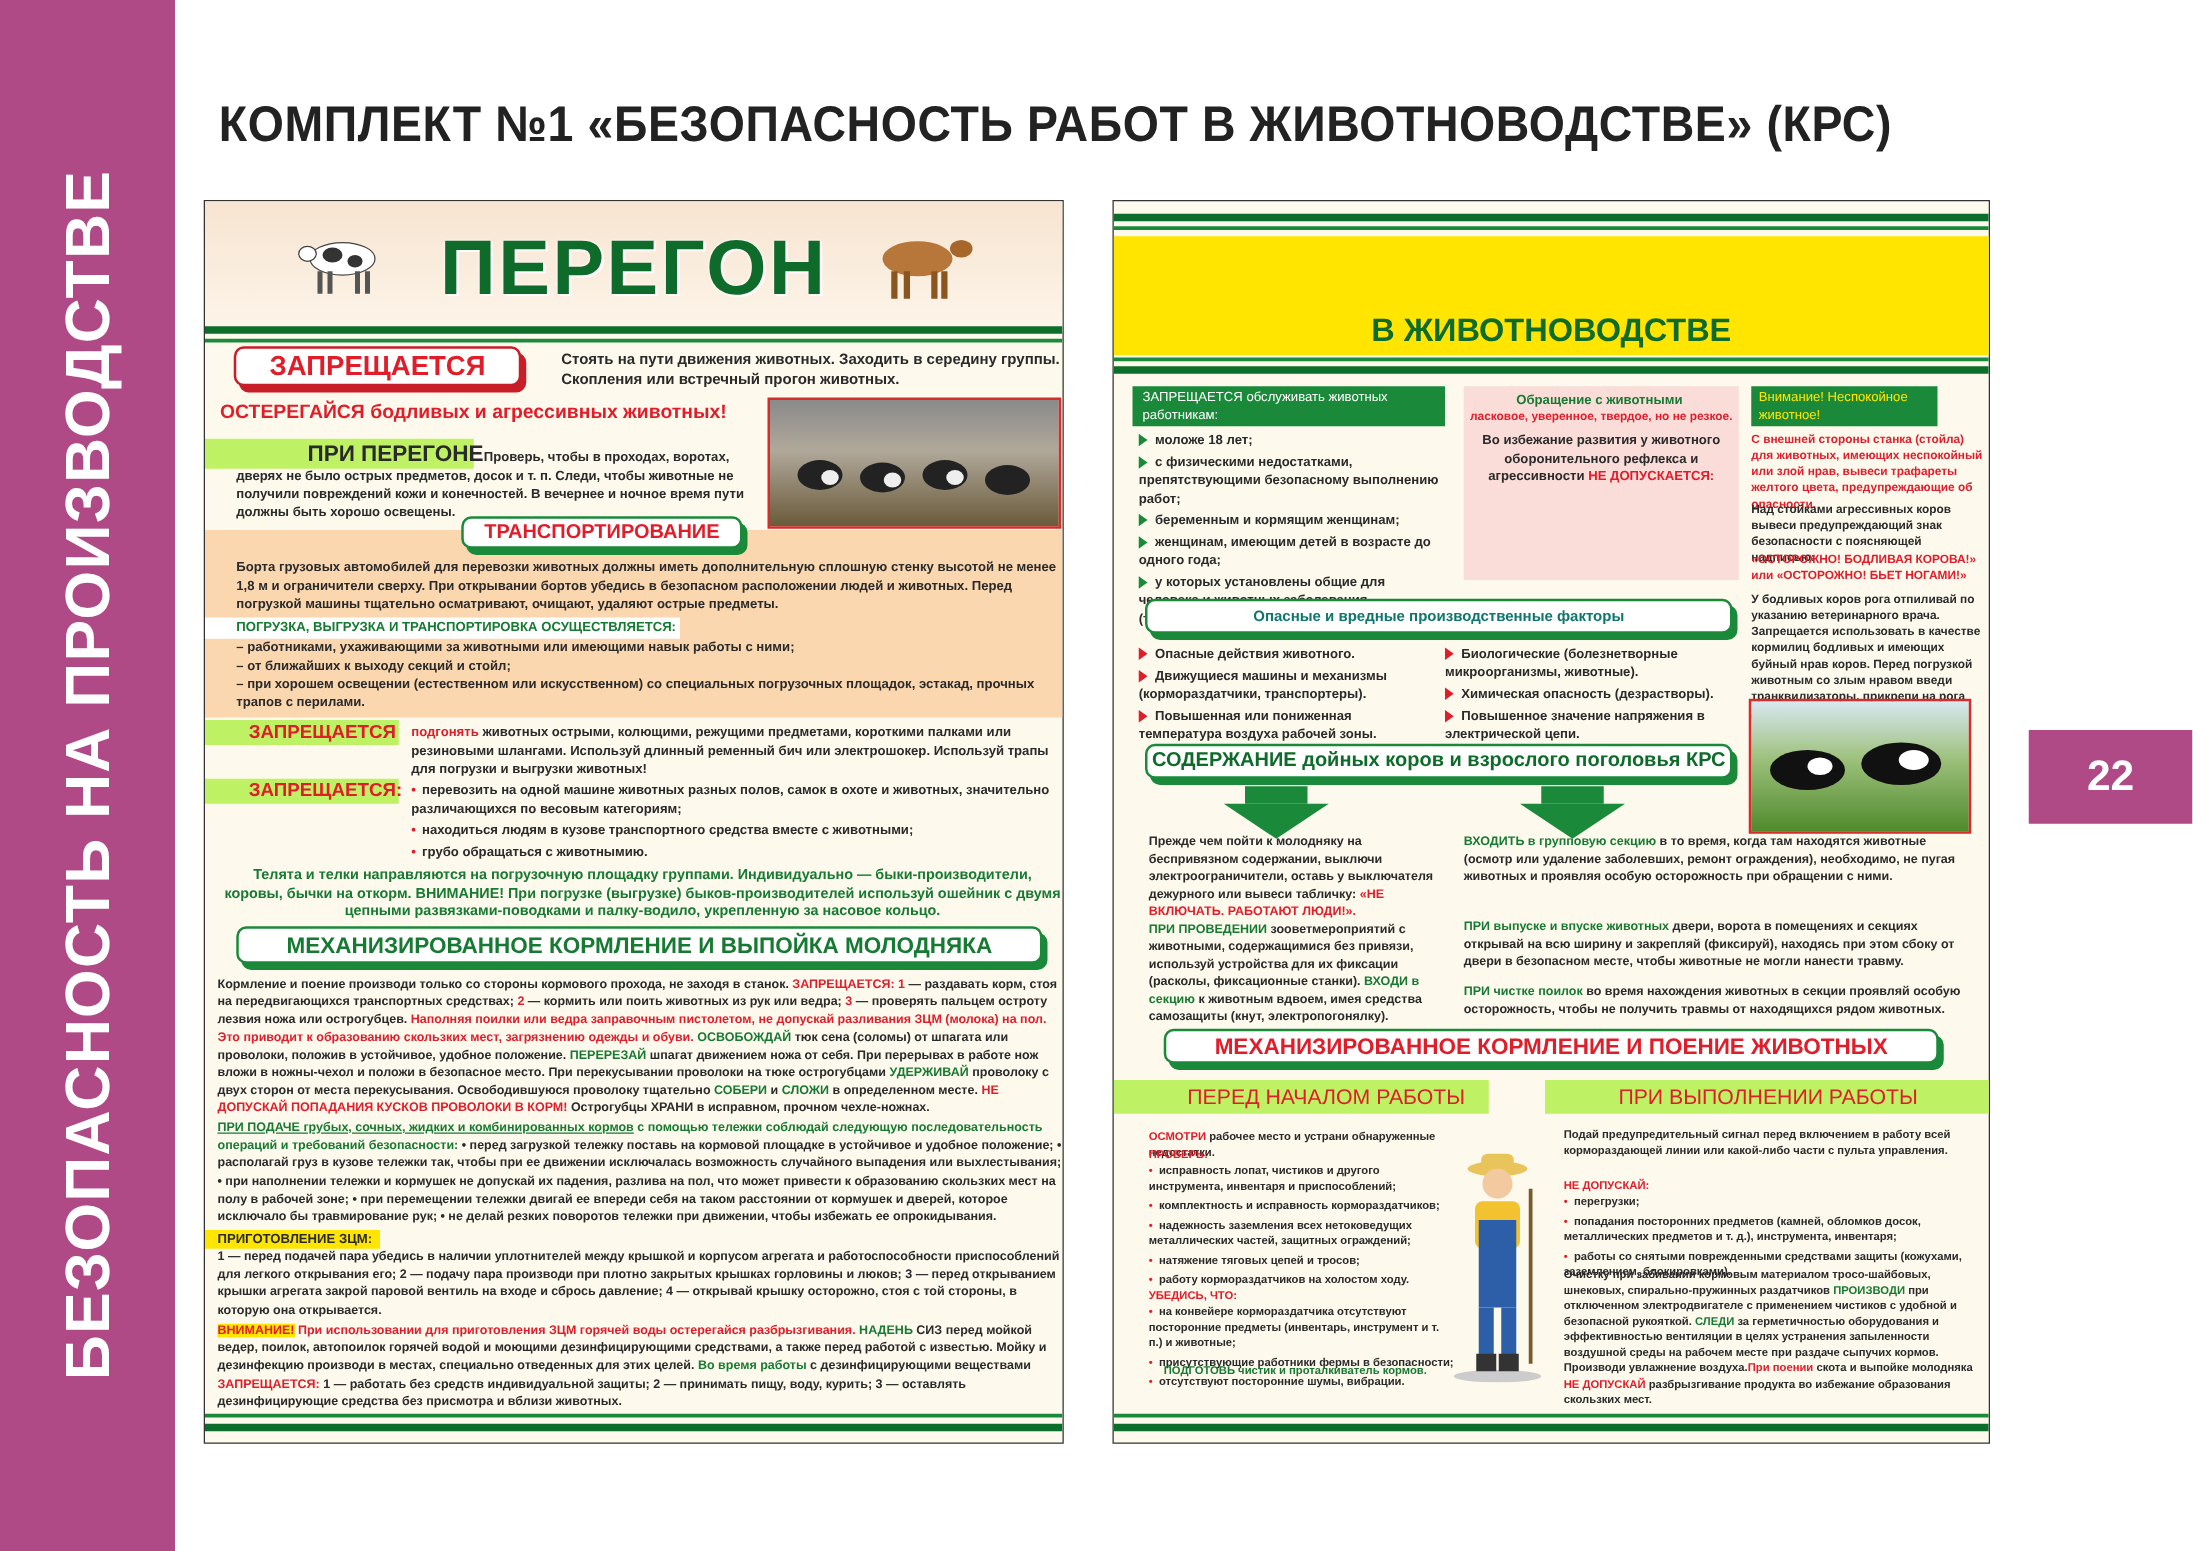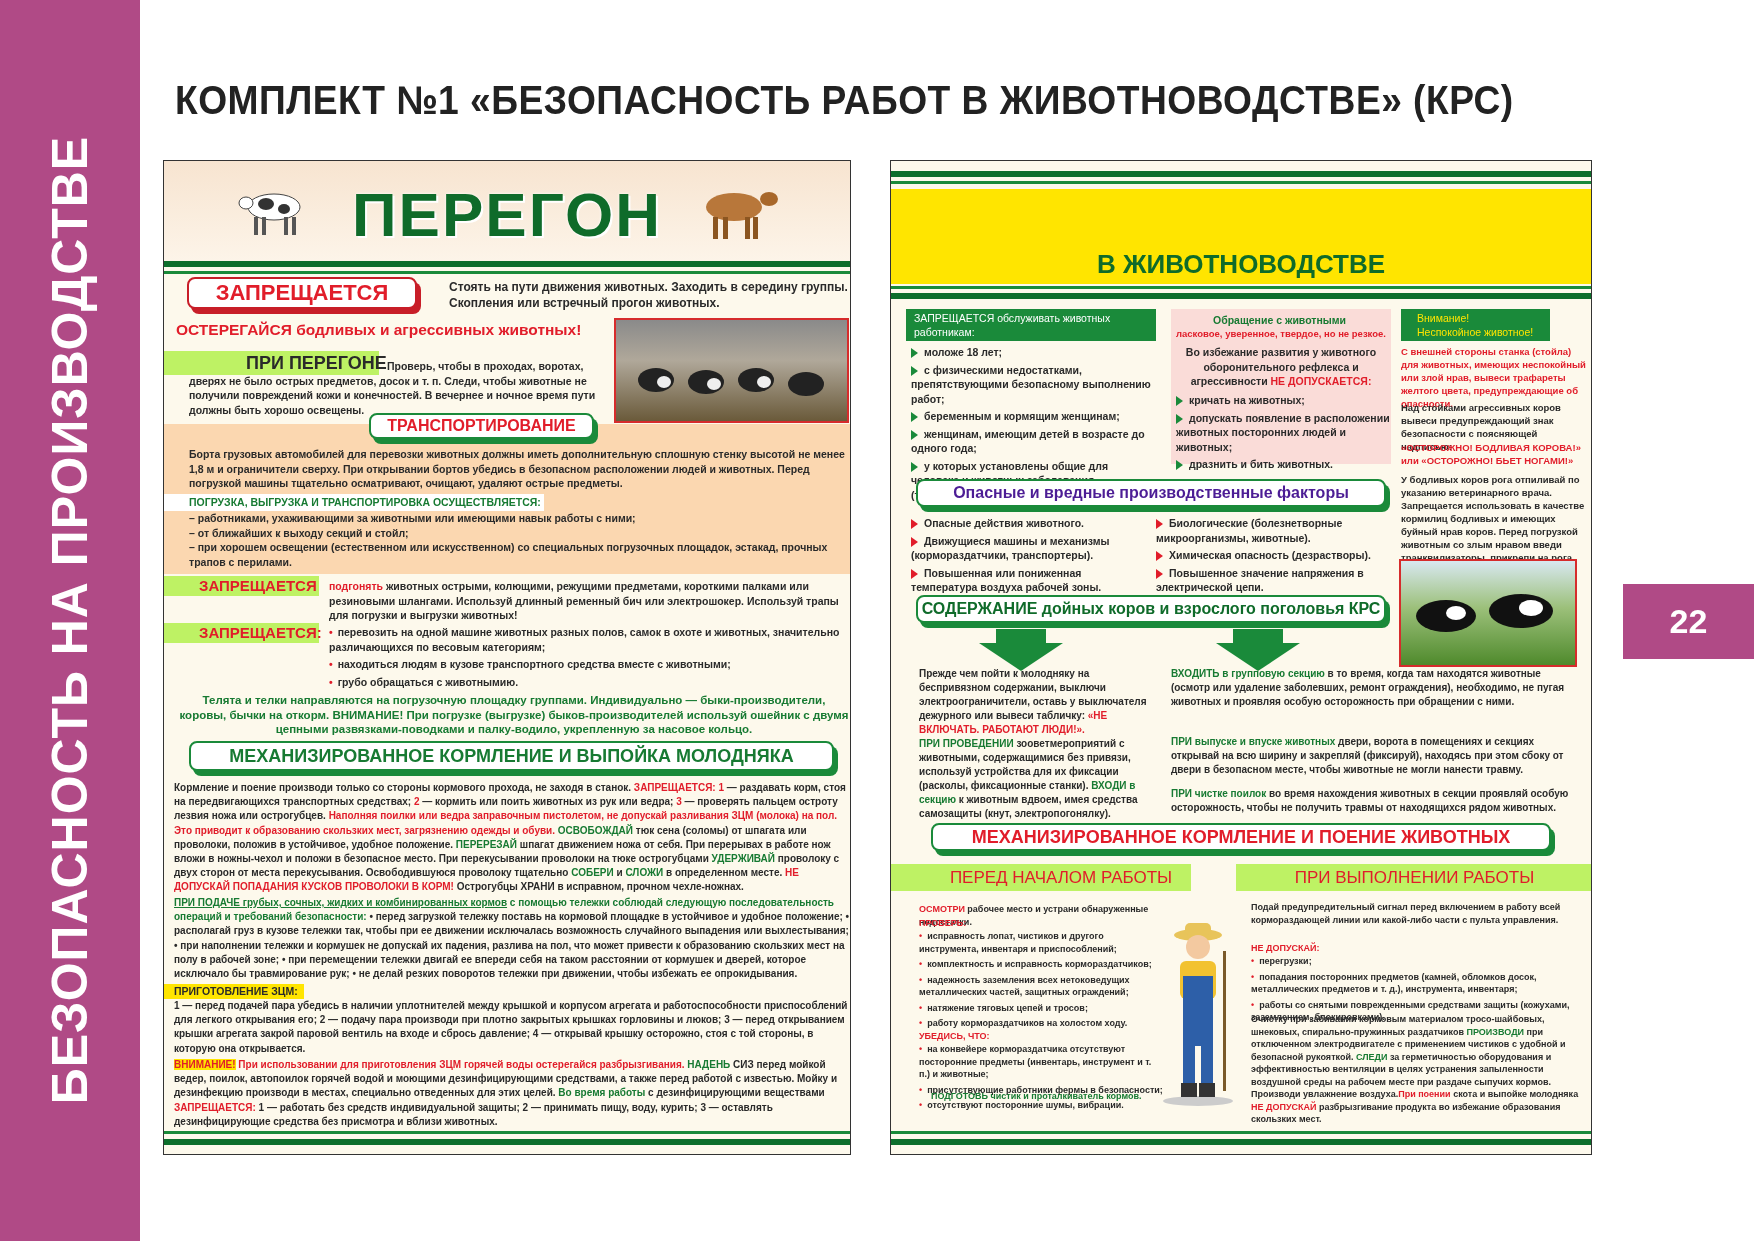--- a/index.html
+++ b/index.html
@@ -158,46 +158,41 @@
     <li><span class="tri"></span><span>с физическими недостатками, препятствующими безопасному выполнению работ;</span></li>
     <li><span class="tri"></span><span>беременным и кормящим женщинам;</span></li>
     <li><span class="tri"></span><span>женщинам, имеющим детей в возрасте до одного года;</span></li>
     <li><span class="tri"></span><span>у которых установлены общие для человека и животных заболевания (туберкулез, лептоспироз и др.).</span></li>
   </ul>
 
   <div class="pink-box" style="left:280px;top:148px;width:220px;height:155px"></div>
   <div class="t grn" style="left:280px;top:152px;width:217px;text-align:center">Обращение с животными</div>
   <div class="t red" style="left:280px;top:166px;width:220px;text-align:center;font-size:9.5px">ласковое, уверенное, твердое, но не резкое.</div>
   <div class="t" style="left:290px;top:184px;width:200px;text-align:center"><span>Во избежание развития у животного оборонительного рефлекса и агрессивности</span><span class="red"> НЕ ДОПУСКАЕТСЯ:</span></div>
-  <ul class="t lst" style="left:285px;top:232px;width:215px">
-    <li><span class="tri"></span><span>кричать на животных;</span></li>
-    <li><span class="tri"></span><span>допускать появление в расположении животных посторонних людей и животных;</span></li>
-    <li><span class="tri"></span><span>дразнить и бить животных.</span></li>
-  </ul>
-
-  <div class="green-head" style="left:510px;top:148px;width:149px;height:32px;padding:2px 16px;font-size:10.5px;line-height:14px;color:#ffe500">Внимание! Неспокойное животное!</div>
+
+  <div class="green-head" style="left:510px;top:148px;width:149px;height:32px;padding:2px 6px;font-size:10.5px;line-height:14px;color:#ffe500">Внимание! Неспокойное животное!</div>
   <div class="t red" style="left:510px;top:184px;width:185px;font-size:9.5px;line-height:13px">С внешней стороны станка (стойла) для животных, имеющих неспокойный или злой нрав, вывеси трафареты желтого цвета, предупреждающие об опасности.</div>
   <div class="t" style="left:510px;top:240px;width:185px;font-size:9.5px;line-height:13px">Над стойками агрессивных коров вывеси предупреждающий знак безопасности с поясняющей надписью:</div>
   <div class="t red" style="left:510px;top:280px;width:185px;font-size:9.5px;line-height:13px">«ОСТОРОЖНО! БОДЛИВАЯ КОРОВА!» или «ОСТОРОЖНО! БЬЕТ НОГАМИ!»</div>
   <div class="t" style="left:510px;top:312px;width:185px;font-size:9.5px;line-height:13px">У бодливых коров рога отпиливай по указанию ветеринарного врача. Запрещается использовать в качестве кормилиц бодливых и имеющих буйный нрав коров. Перед погрузкой животным со злым нравом введи транквилизаторы, прикрепи на рога деревянные пластины, надень на глаза наглазники.</div>
 
   <div class="photo" style="left:508px;top:398px;width:178px;height:108px;background:linear-gradient(180deg,#d8e8f0 0%,#9cc07a 45%,#4f8a2c 100%)">
     <svg width="178" height="108" viewBox="0 0 178 108">
         <g fill="#111">
           <ellipse cx="45" cy="55" rx="30" ry="16"></ellipse>
           <ellipse cx="120" cy="50" rx="32" ry="17"></ellipse>
         </g>
         <g fill="#fff">
           <ellipse cx="55" cy="52" rx="10" ry="7"></ellipse>
           <ellipse cx="130" cy="47" rx="12" ry="8"></ellipse>
         </g>
       </svg>
   </div>
 
-  <div class="banner-grn" style="left:25px;top:318px;width:470px;height:28px;font-size:16px;line-height:24px;color:#4c1d95">Опасные и вредные производственные факторы</div>
+  <div class="banner-grn" style="left:25px;top:318px;width:470px;height:28px;font-size:12px;line-height:24px;color:#0f766e">Опасные и вредные производственные факторы</div>
   <ul class="t lst" style="left:20px;top:355px;width:230px">
     <li><span class="tri r"></span><span>Опасные действия животного.</span></li>
     <li><span class="tri r"></span><span>Движущиеся машины и механизмы (кормораздатчики, транспортеры).</span></li>
     <li><span class="tri r"></span><span>Повышенная или пониженная температура воздуха рабочей зоны.</span></li>
   </ul>
   <ul class="t lst" style="left:265px;top:355px;width:230px">
     <li><span class="tri r"></span><span>Биологические (болезнетворные микроорганизмы, животные).</span></li>
     <li><span class="tri r"></span><span>Химическая опасность (дезрастворы).</span></li>
     <li><span class="tri r"></span><span>Повышенное значение напряжения в электрической цепи.</span></li>
   </ul>

